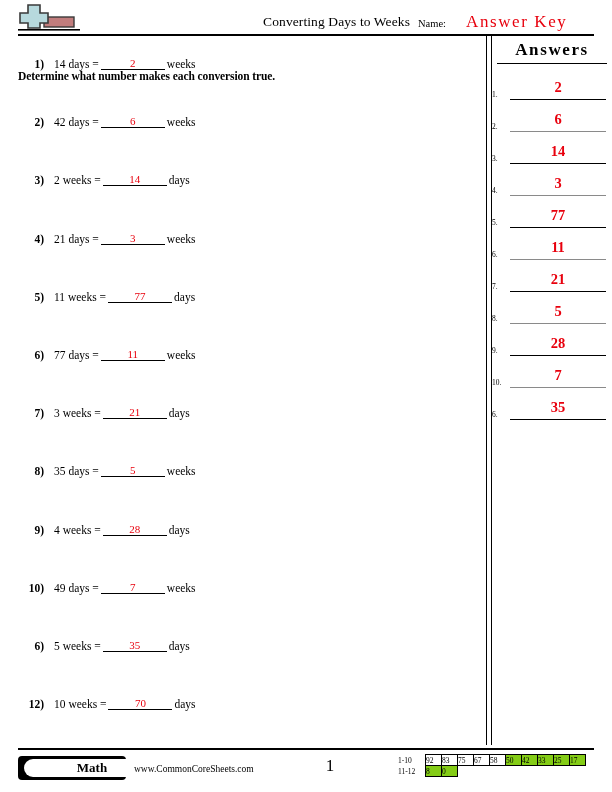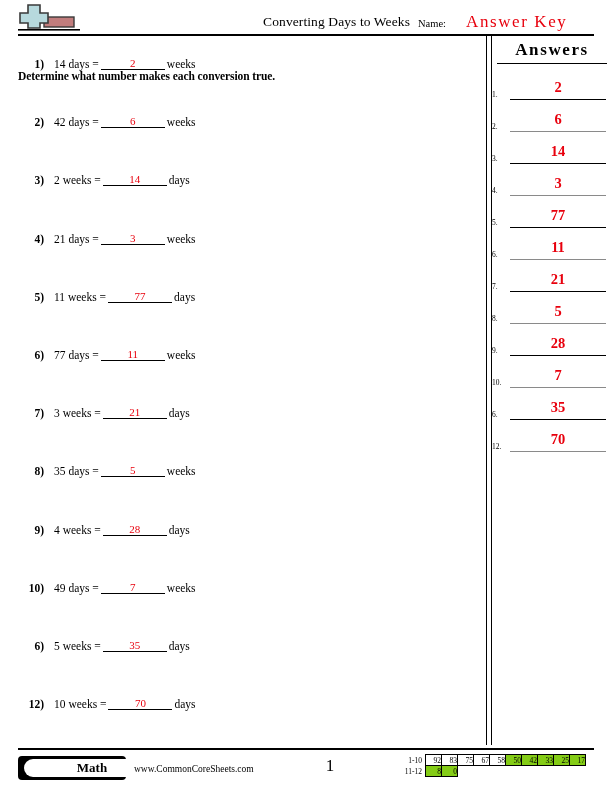--- a/index.html
+++ b/index.html
@@ -205,21 +205,21 @@
   .score-table {
     position: absolute;
     left: 398px; top: 754px;
     font-size: 7.5px;
   }
   .score-table table {
     border-collapse: collapse;
   }
   .score-table td {
     font-size: 7.5px;
-    text-align: right;
+    text-align: left;
     font-family: "Liberation Serif", "DejaVu Serif", serif;
   }
   .sc-label {
     border: none;
     padding: 0 3px 0 0;
     text-align: right;
     width: 24px;
   }
   .sc-cell {
     border: 0.8px solid #000;
@@ -313,26 +313,20 @@
     <div class="ans-row gray">
       <span class="ans-num">10.</span>
       <span class="ans-line">
         <span class="ans-val">7</span>
       </span>
     </div>
     <div class="ans-row">
       <span class="ans-num">6.</span>
       <span class="ans-line">
         <span class="ans-val">35</span>
-      </span>
-    </div>
-    <div class="ans-row gray">
-      <span class="ans-num">12.</span>
-      <span class="ans-line">
-        <span class="ans-val">70</span>
       </span>
     </div>
   </div>
 
 <div class="problems" id="problems-list">
     <div class="problem">
       <span class="p-num">1)</span>
       <span class="p-body"><span>14 days =</span><span class="p-blank">2</span><span>weeks</span></span>
     </div>
     <div class="problem">

